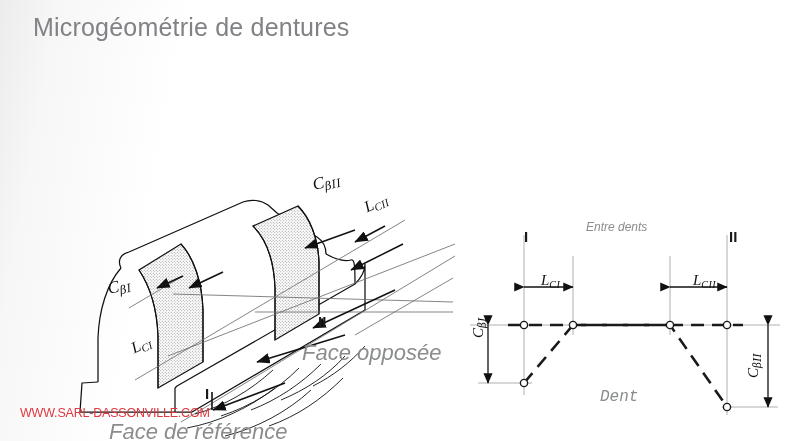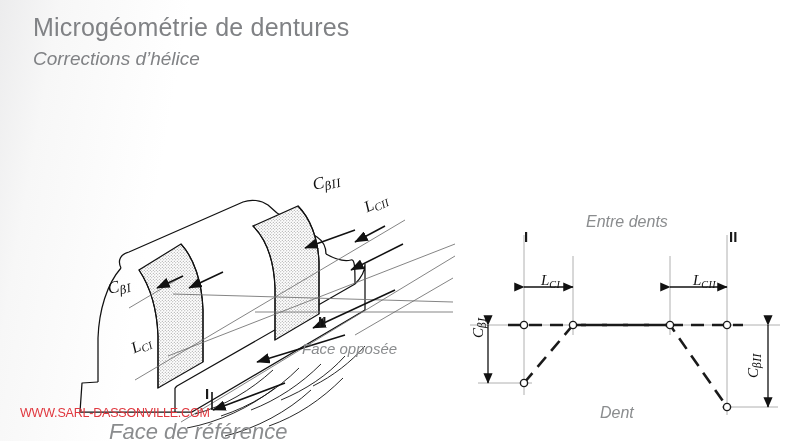--- a/index.html
+++ b/index.html
@@ -56,24 +56,24 @@
     white-space: nowrap;
   }
 
   
   .cap {
     position: absolute;
     font-style: italic;
     color: #8a8c8e;
     white-space: nowrap;
   }
-  .cap-face-opp { left: 302px; top: 340px; font-size: 15px; }
+  .cap-face-opp { left: 302px; top: 340px; font-size: 22px; }
   .cap-face-ref { left: 109px; top: 419px; font-size: 22px; text-decoration: underline; }
-  .cap-entre    { left: 586px; top: 213px; font-size: 16px; }
-  .cap-dent     { left: 600px; top: 404px; font-size: 16px; }
+  .cap-entre    { left: 586px; top: 220px; font-size: 12px; }
+  .cap-dent     { left: 600px; top: 388px; font-size: 16px; font-family: Liberation Mono, monospace; }
 
   
   .rn {
     position: absolute;
     font-family: "Liberation Sans", sans-serif;
     font-weight: bold;
     color: #1a1a1a;
     white-space: nowrap;
   }
   .rn-left-I  { left: 205px; top: 385px; font-size: 15px; }
@@ -112,21 +112,20 @@
   svg { position: absolute; left: 0; top: 0; overflow: visible; }
   .svg-left  { width: 400px; height: 290px; }
   .svg-right { width: 330px; height: 200px; }
 </style>
 </head>
 <body>
 
 <div id="page">
 
   <div class="hdr-title">Microgéométrie de dentures</div>
-  <div class="hdr-sub">Corrections d’hélice</div>
 
   <svg class="svg-left" style="left:55px; top:160px;" viewBox="0 0 400 290">
     <defs>
       <pattern id="stipple" width="3" height="3" patternUnits="userSpaceOnUse">
         <rect width="3" height="3" fill="#ffffff"></rect>
         <circle cx="0.8" cy="0.8" r="0.55" fill="#8d8d8d"></circle>
         <circle cx="2.3" cy="2.3" r="0.55" fill="#8d8d8d"></circle>
       </pattern>
       <marker id="ah" markerWidth="9" markerHeight="7" refX="8.5" refY="3.5" orient="auto">
         <polygon points="0,0 9,3.5 0,7" fill="#111"></polygon>

